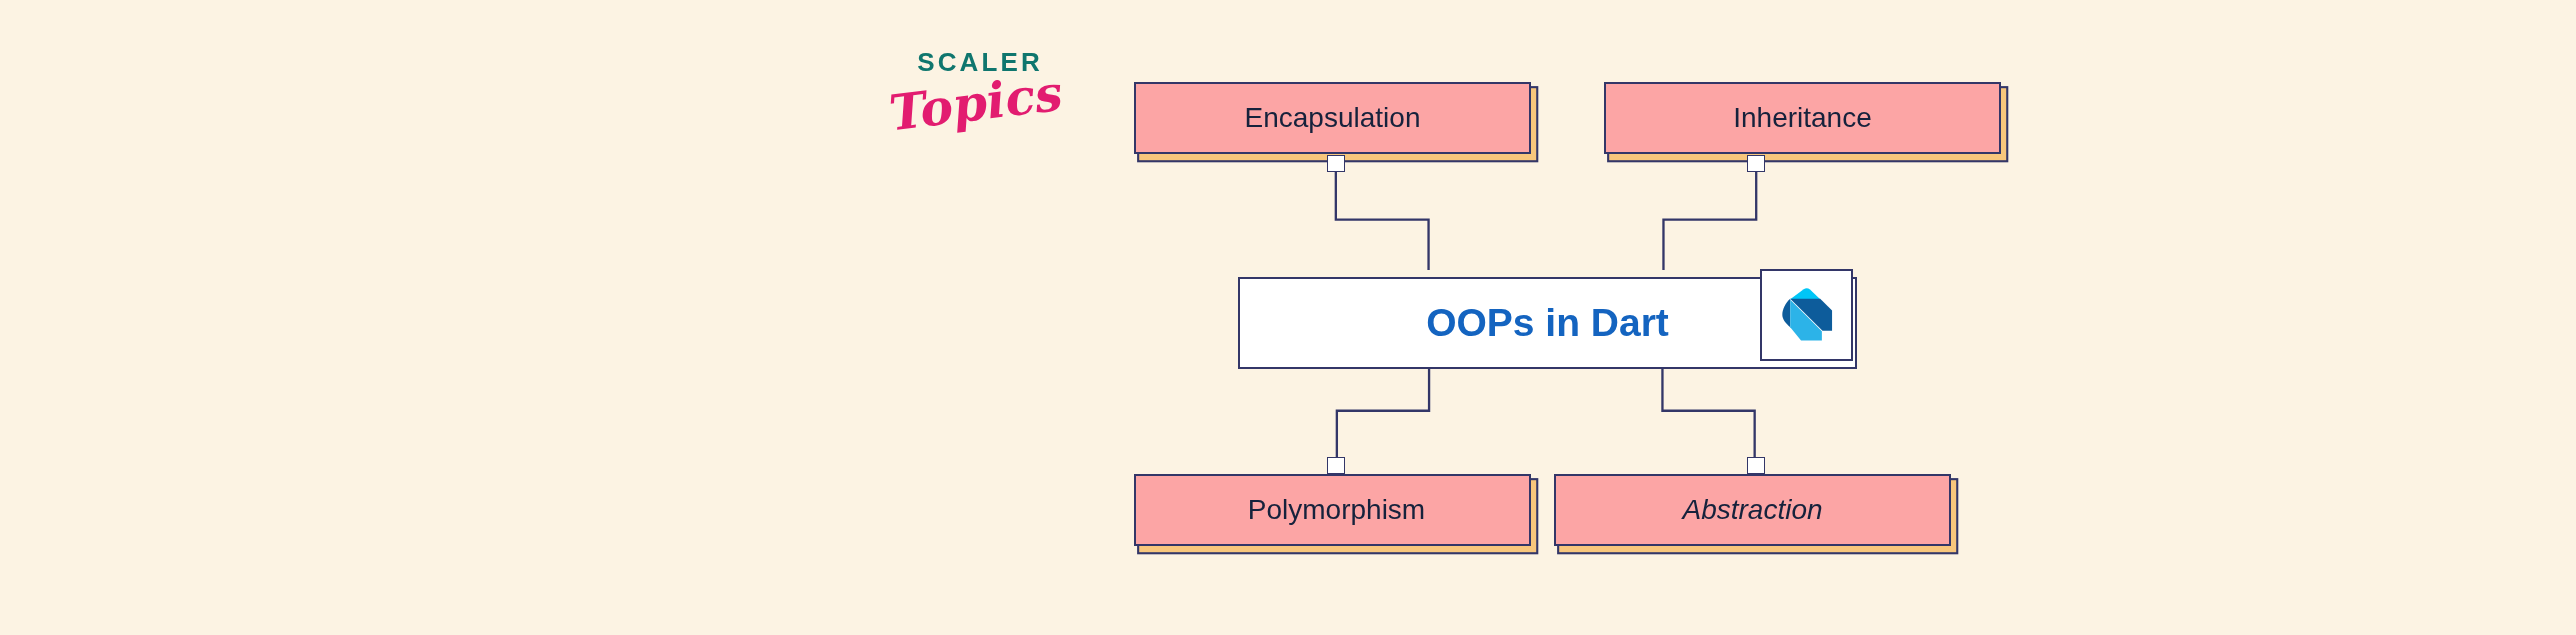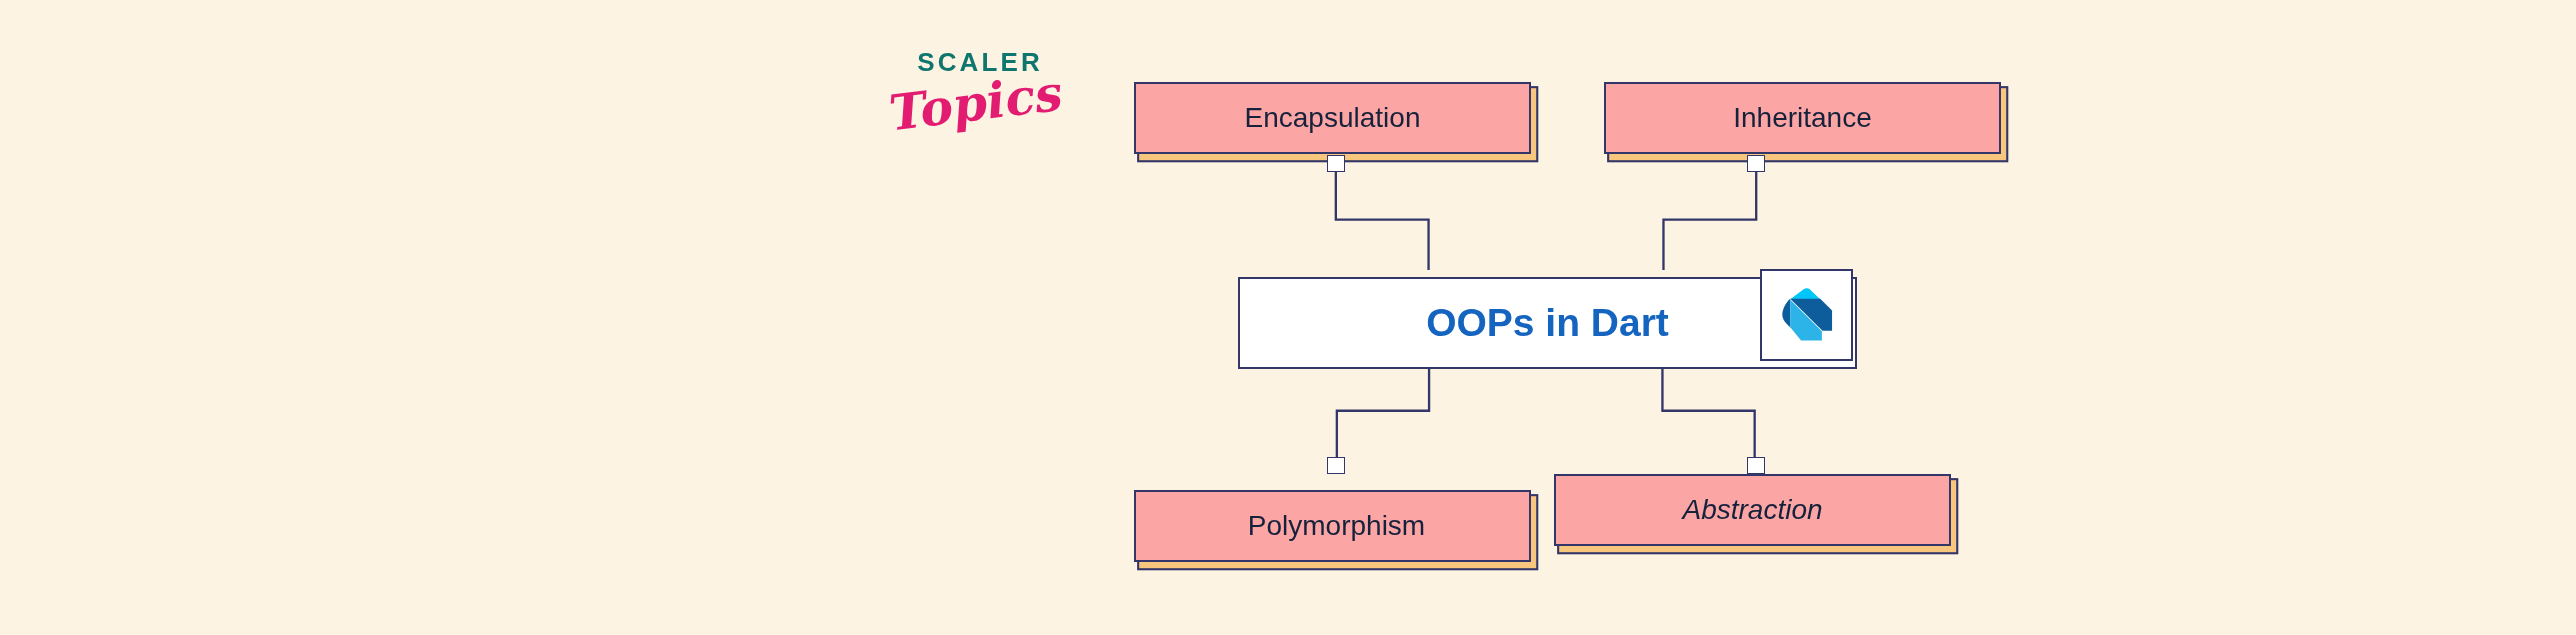--- a/index.html
+++ b/index.html
@@ -31,21 +31,21 @@
   
   .node{
     position:absolute;width:397px;height:72px;
     background:#fca5a5;border:2.1px solid #333668;box-sizing:border-box;
     display:flex;align-items:center;justify-content:center;
     font-size:28px;color:#16223C;
     box-shadow:5.2px 6.2px 0 0 #F8C67C, 5.2px 6.2px 0 2.1px #333668;
   }
   .node-enc{left:1134px;top:82px;}
   .node-inh{left:1604px;top:82px;}
-  .node-pol{left:1134px;top:490px;padding-left:8px;}
+  .node-pol{left:1134px;top:474px;padding-left:8px;}
   .node-abs{left:1554px;top:474px;font-style:italic;}
   .center-box{
     position:absolute;left:1238px;top:269px;width:619px;height:92px;
     background:#FFFFFF;border:2.1px solid #333668;box-sizing:border-box;
     display:flex;align-items:center;justify-content:center;
     font-size:39px;font-weight:bold;color:#1464C0;margin-top:8px;
   }
   .dart-box{
     position:absolute;left:1760px;top:269px;width:93px;height:92px;
     background:#FFFFFF;border:2.1px solid #333668;box-sizing:border-box;

